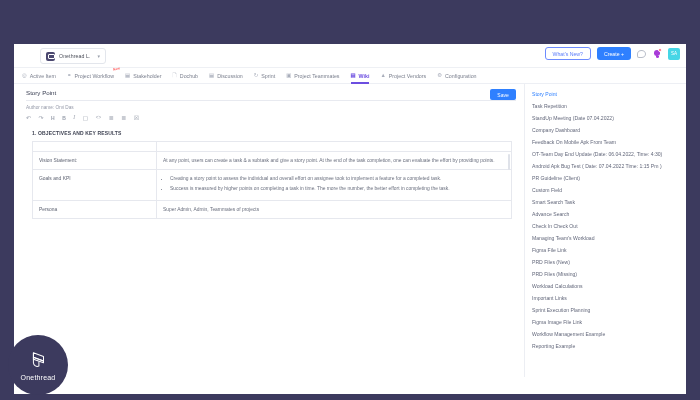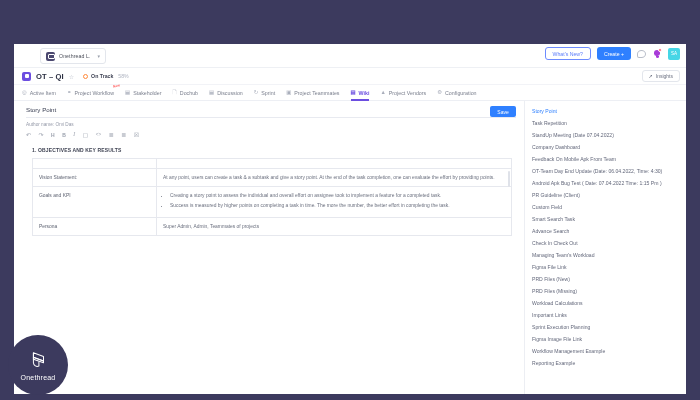--- a/index.html
+++ b/index.html
@@ -251,34 +251,20 @@
         <div class="btn-create">Create +</div>
         <div class="ic-chat"></div>
         <div class="ic-bell">
           <span class="b"></span>
             <span class="dot"></span>
         </div>
         <div class="avatar">SA</div>
       </div>
     </div>
 
-    <div class="projrow">
-      <span class="proj-ico"></span>
-      <span class="proj-name">OT – QI</span>
-      <span class="star">☆</span>
-      <span class="ontrack">
-        <span class="d"></span>
-        <span class="t">On Track</span>
-      </span>
-      <span class="pct">58%</span>
-      <div class="insights">
-        <span>↗</span>
-        <span>Insights</span>
-      </div>
-    </div>
 
     <div class="navrow">
       <div class="navitem">
         <span class="gi">◎</span>
         <span>Active Item</span>
       </div>
       <div class="navitem">
         <span class="gi">⚭</span>
         <span>Project Workflow</span>
         <span class="newbadge">New</span>

